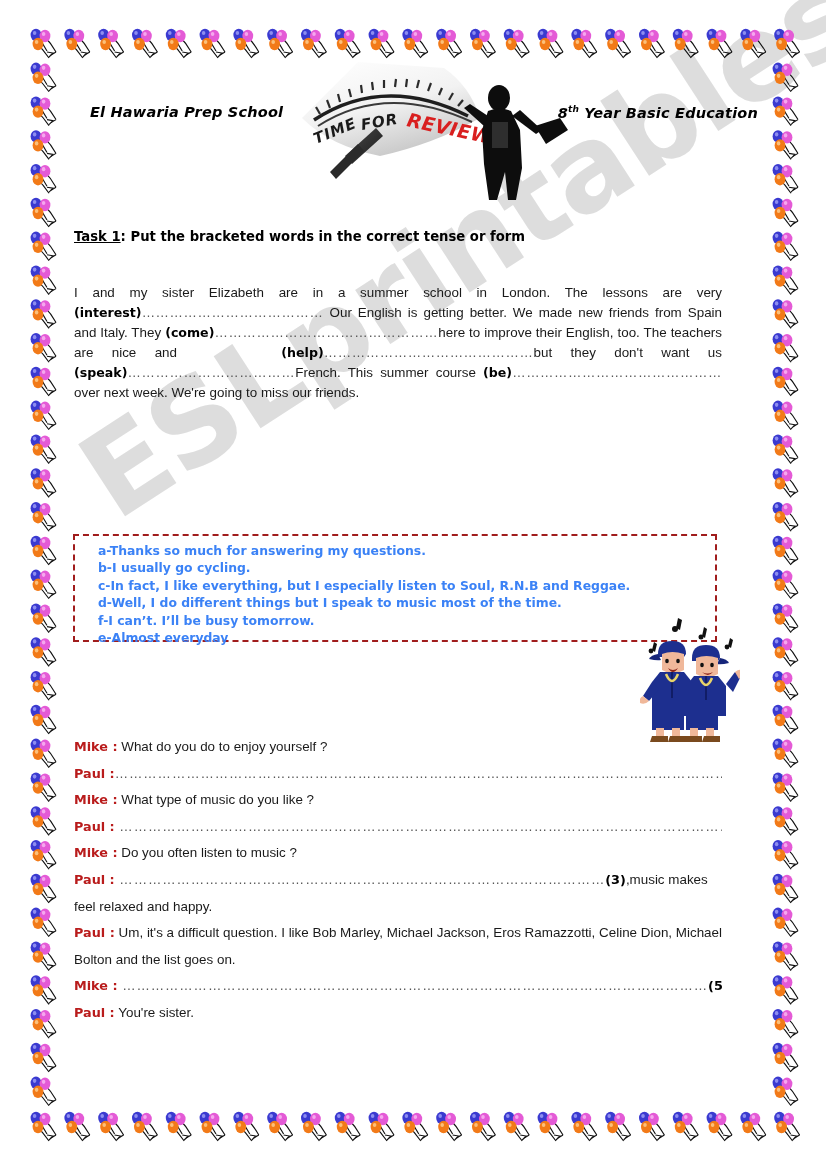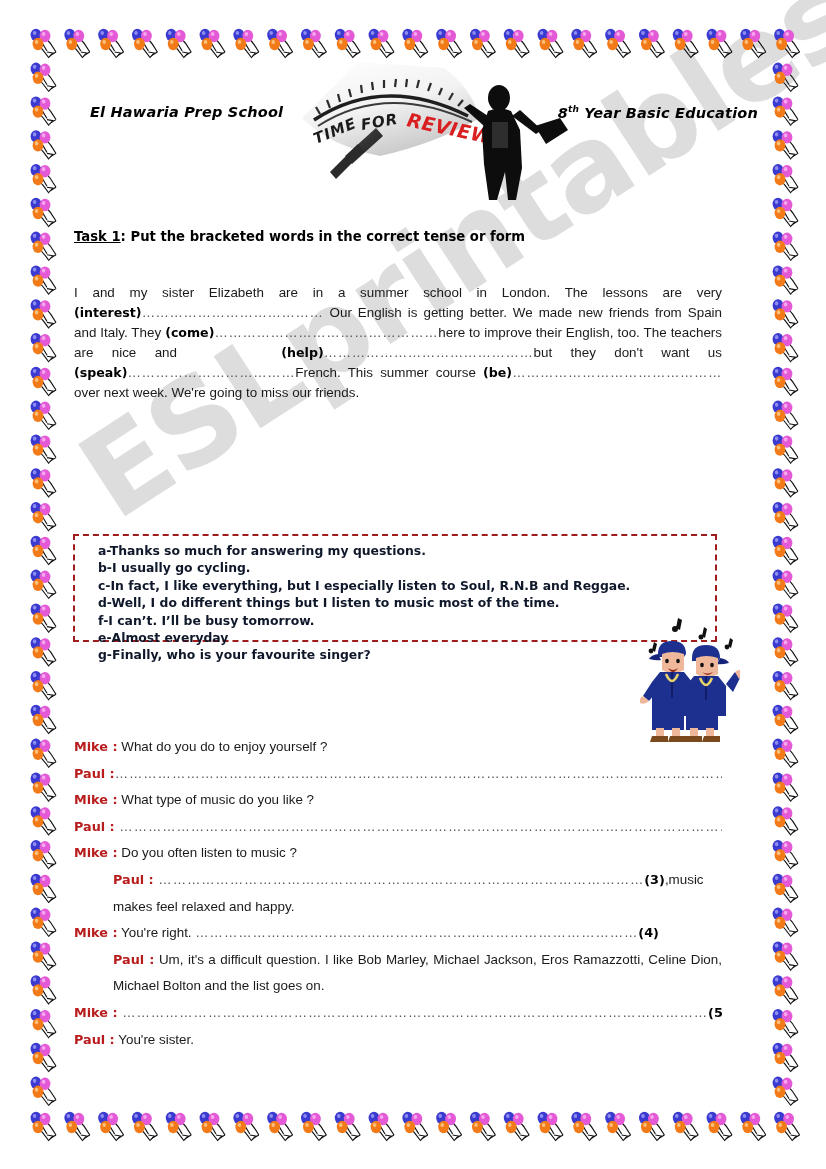--- a/index.html
+++ b/index.html
@@ -173,21 +173,21 @@
     border: 2px dashed #a01c1c;
     background: transparent;
   }
   .options-list {
     position: absolute;
     left: 36px;
     top: 480px;
     font-family: "DejaVu Sans", sans-serif;
     font-weight: bold;
     font-size: 12.4px;
-    color: #0f172a;
+    color: #3b82f6;
     line-height: 17.4px;
     z-index: 4;
   }
   .options-list div { white-space: nowrap; }
 
   
   .scouts {
     position: absolute;
     left: 578px;
     top: 552px;
@@ -205,21 +205,21 @@
     font-family: "Liberation Sans", sans-serif;
     font-size: 13.4px;
     color: #1a1a1a;
     line-height: 26.6px;
   }
   .dialogue .row {
     position: relative;
     white-space: nowrap;
     overflow: hidden;
   }
-  .dialogue .row.wrapped { white-space: normal; margin-left: 39px; }
+  .dialogue .row.wrapped { white-space: normal; }
   .speaker {
     font-family: "DejaVu Sans", sans-serif;
     font-weight: bold;
     font-size: 12.8px;
     color: #b91c1c;
   }
   .num {
     font-family: "DejaVu Sans", sans-serif;
     font-weight: bold;
     font-size: 12.8px;
@@ -318,24 +318,23 @@
     <div class="task-heading task1-heading"><span class="label">Task 1</span><span>:</span><span> Put the bracketed words in the correct tense or form</span></div>
 
     <div class="passage"><span>I and my sister Elizabeth are in a summer school in London. The lessons are very </span><b>(interest)</b><span class="dots">…………………………………</span><span> Our English is getting better. We made new friends from Spain and Italy. They </span><b>(come)</b><span class="dots">…………………………………………</span><span>here to improve their English, too. The teachers are nice and </span><span class="gapwide"></span><b>(help)</b><span class="dots">………………………………………</span><span>but they don't want us </span><b>(speak)</b><span class="dots">………………………………</span><span>French. This summer course </span><b>(be)</b><span class="dots">………………………………………</span><span> over next week. We're going to miss our friends.</span></div>
 
 
     <div class="options-box"></div>
     <div class="options-list">
       <div>a-Thanks so much for answering my questions.</div>
       <div>b-I usually go cycling.</div>
       <div>c-In fact, I like everything, but I especially listen to Soul, R.N.B and Reggae.</div>
-      <div>d-Well, I do different things but I listen to music most of the time.</div>
+      <div>d-Well, I do different things but I speak to music most of the time.</div>
       <div>f-I can’t. I’ll be busy tomorrow.</div>
       <div>e-Almost everyday</div>
-      <div>g-Finally, who is your favourite singer?</div>
     </div>
 
     <div class="scouts">
       <svg width="100" height="132" viewBox="0 0 100 132" xmlns="http://www.w3.org/2000/svg">
         <g fill="#111">
           <path d="M36,14 l2,-10 l4,2 l-2,10 z"></path>
             <circle cx="35" cy="15" r="3"></circle>
           <path d="M62,22 l2,-9 l3,2 l-2,9 z"></path>
             <circle cx="61" cy="23" r="2.5"></circle>
           <path d="M12,36 l2,-8 l3,2 l-2,8 z"></path>
@@ -391,21 +390,20 @@
       <div class="row"><span class="speaker">Paul :</span><span class="fill">…………………………………………………………………………………………………………………………</span></div>
 
       <div class="row"><span class="speaker">Mike :</span><span> What type of music do you like ?</span></div>
 
       <div class="row"><span class="speaker">Paul :</span><span class="fill"> ………………………………………………………………………………………………………………………</span></div>
 
       <div class="row"><span class="speaker">Mike :</span><span> Do you often listen to music ?</span></div>
 
       <div class="row wrapped"><span class="speaker">Paul :</span><span class="fill"> …………………………………………………………………………………………</span><span class="num">(3)</span><span class="cont-line">,music  makes feel relaxed and happy.</span></div>
 
-      <div class="row"><span class="speaker">Mike :</span><span> You're right. </span><span class="fill">…………………………………………………………………………………</span><span class="num">(4)</span></div>
 
       <div class="row wrapped" style="text-align:justify;"><span class="speaker">Paul :</span><span> Um, it's a difficult question. I like Bob Marley, Michael Jackson, Eros Ramazzotti, Celine Dion, Michael Bolton  and the list goes on.</span></div>
 
       <div class="row"><span class="speaker">Mike :</span><span class="fill"> ……………………………………………………………………………………………………………</span><span class="num">(5)</span></div>
 
       <div class="row"><span class="speaker">Paul :</span><span> You're sister.</span></div>
 
     </div>
   </div>
 

